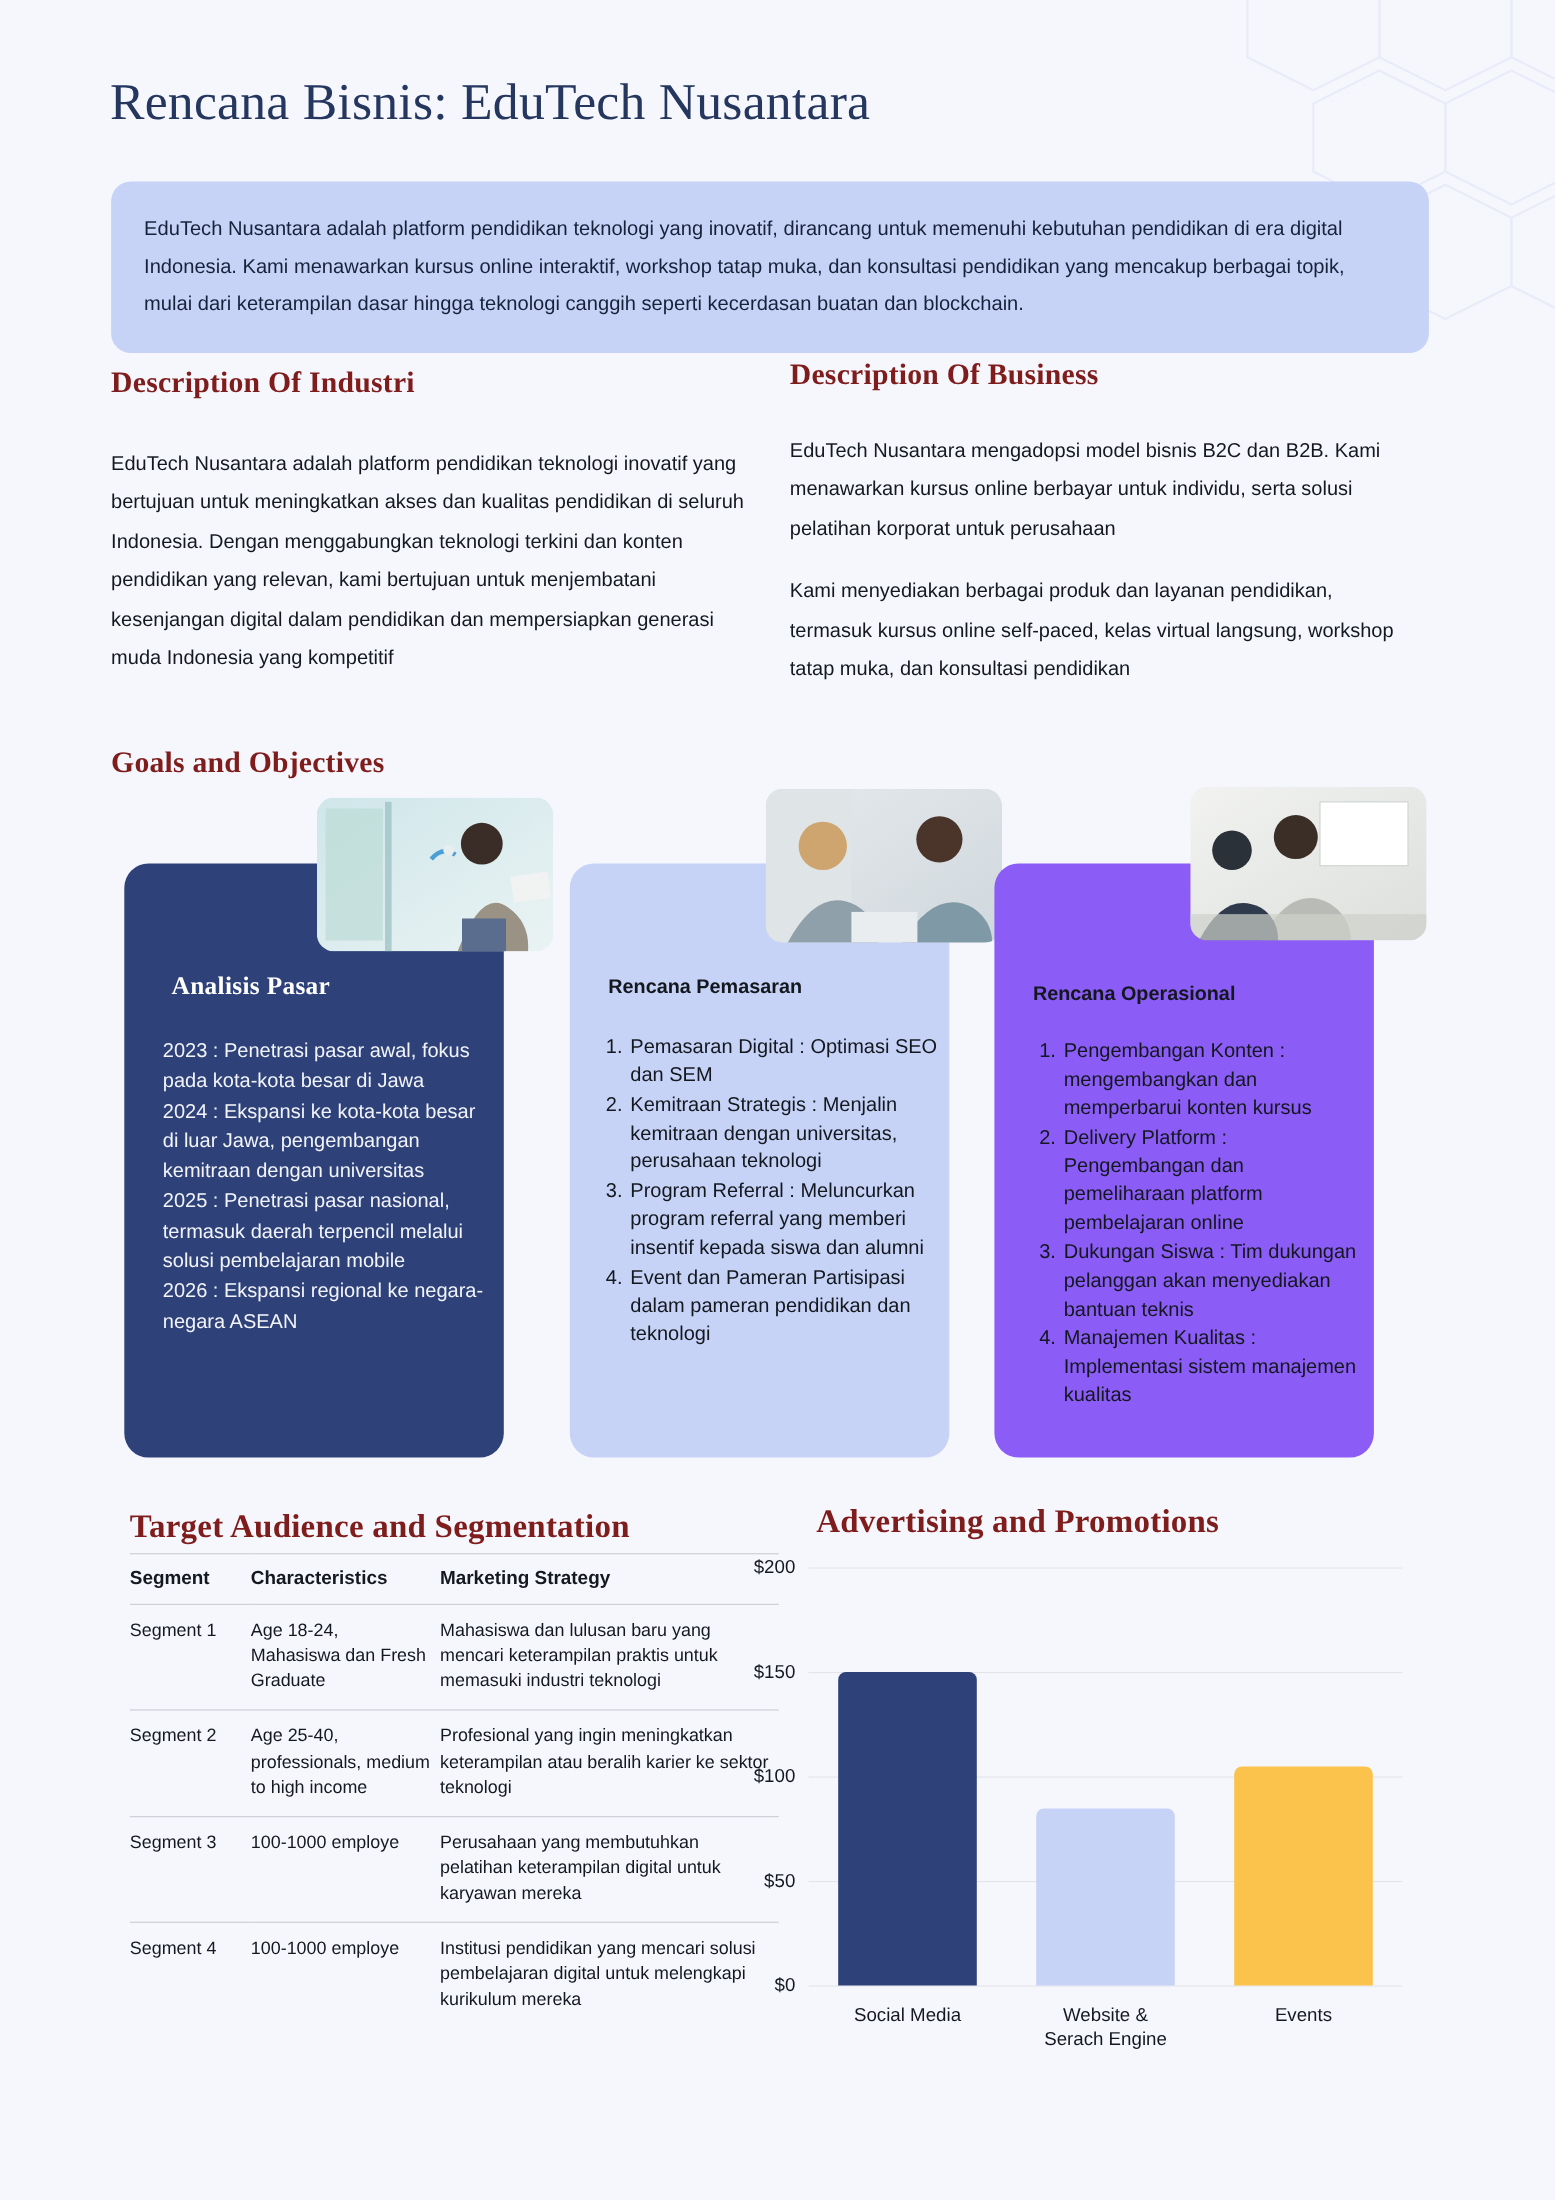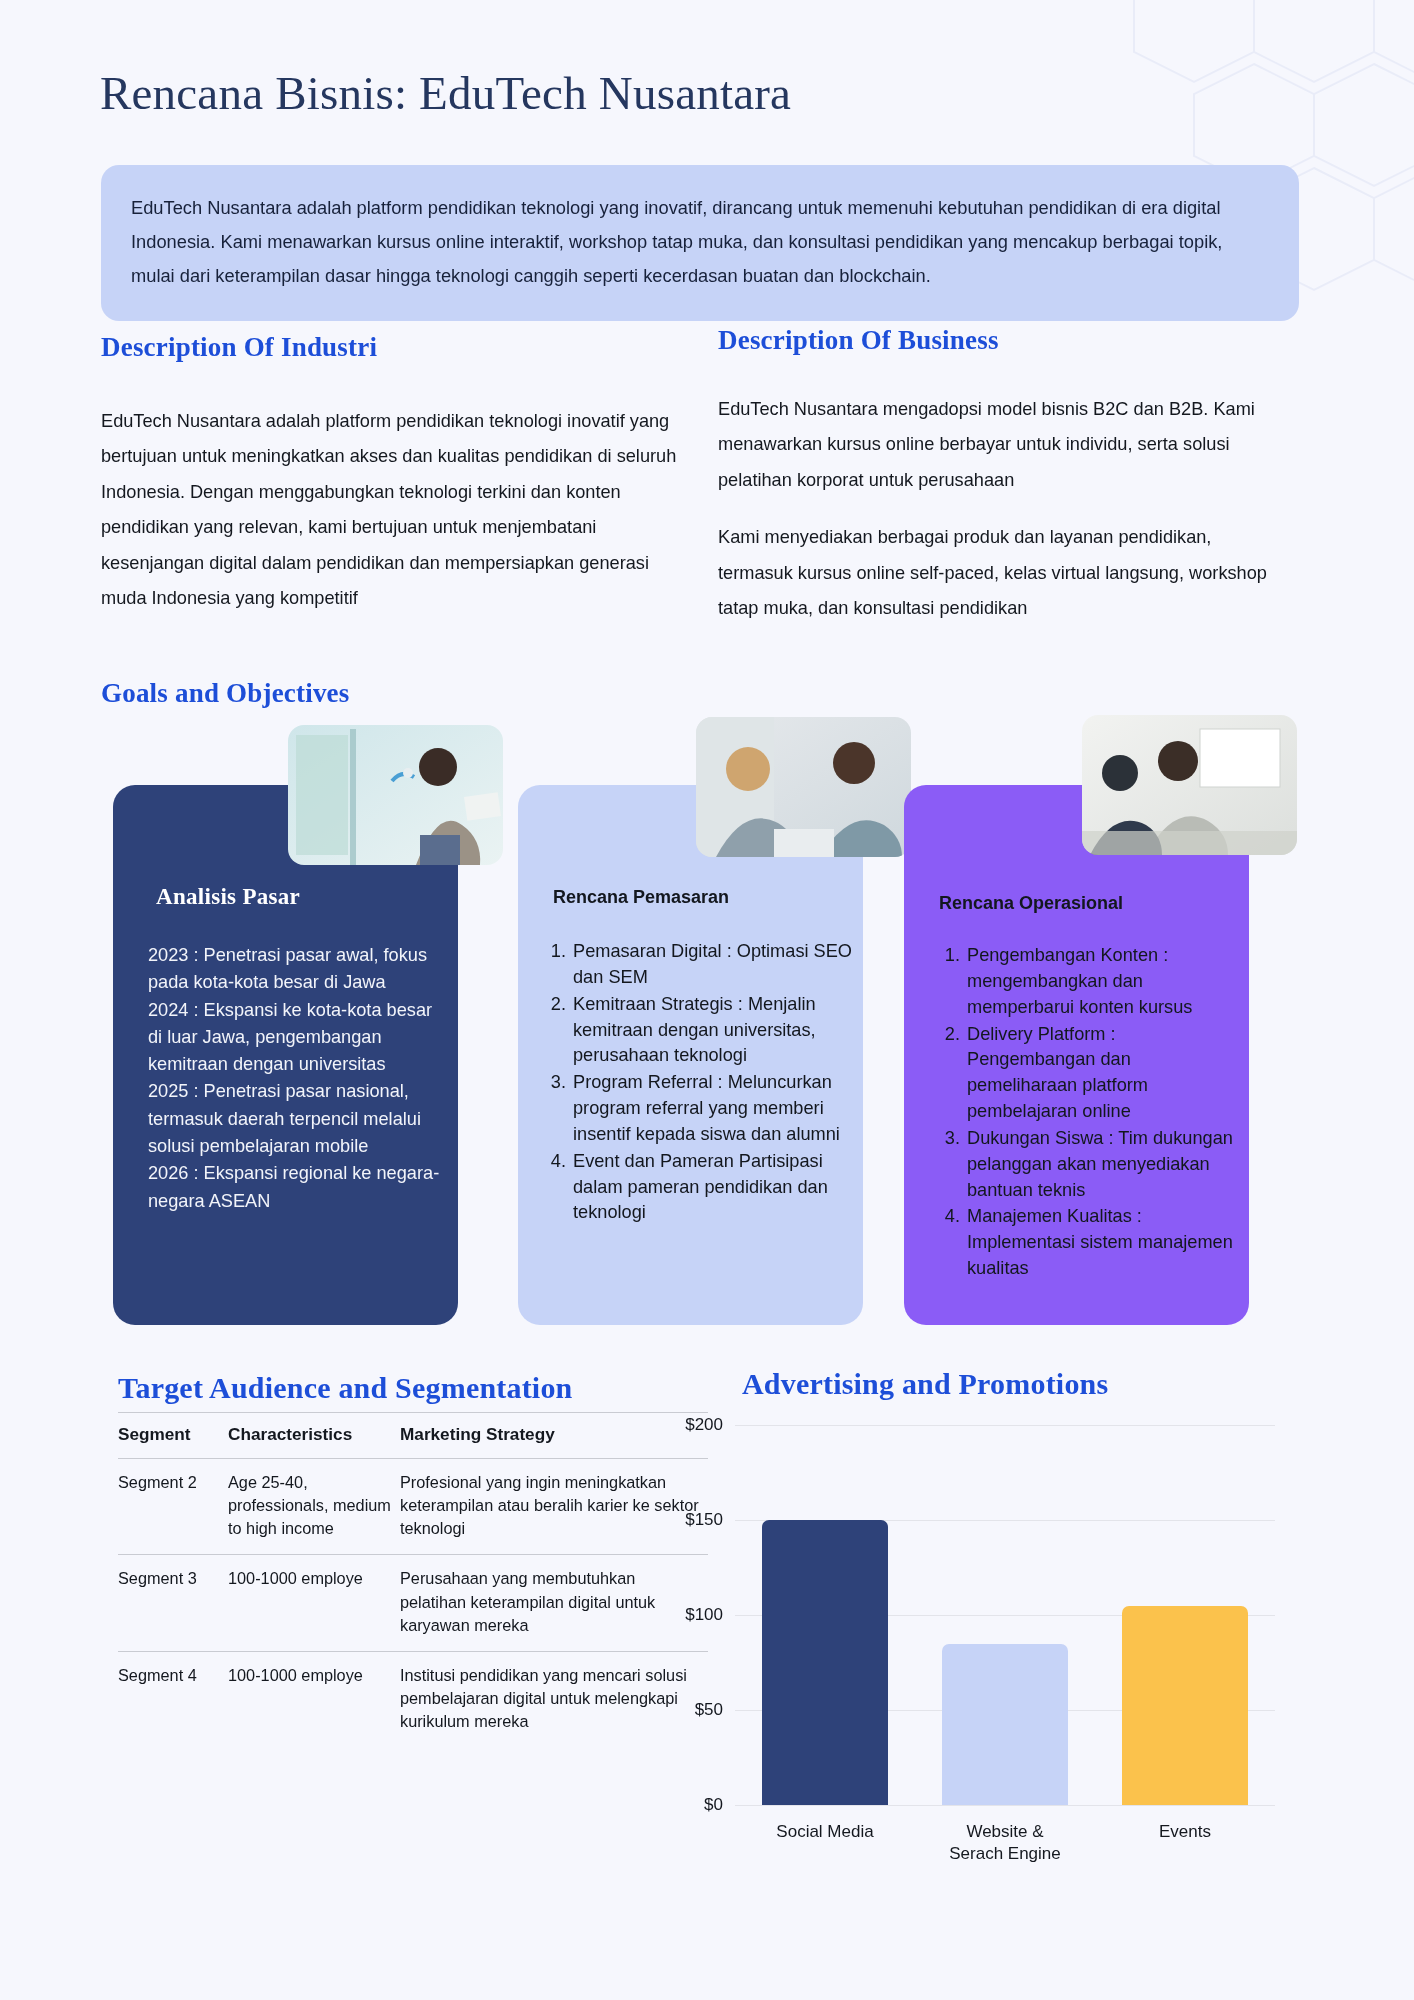--- a/index.html
+++ b/index.html
@@ -24,21 +24,21 @@
 
   .intro {
     position: absolute; left: 101px; top: 165px; width: 1198px;
     background: #c6d3f7; border-radius: 18px;
     padding: 26px 30px 28px 30px;
     color: #17213a; font-size: 18.3px; line-height: 1.85;
   }
 
   .h2 {
     font-family: "Liberation Serif", serif;
-    font-weight: 700; color: #1d4ed8; font-size: 27px; letter-spacing: .2px;
+    font-weight: 700; color: #7f1d1d; font-size: 27px; letter-spacing: .2px;
   }
   .h2.big { font-size: 30px; }
 
   .sec-ind-h { position: absolute; left: 101px; top: 332px; }
   .sec-bus-h { position: absolute; left: 718px; top: 325px; }
 
   .body-col { font-size: 18.2px; line-height: 1.95; color: #14181f; }
   .col-ind { position: absolute; left: 101px; top: 404px; width: 590px; }
   .col-bus { position: absolute; left: 718px; top: 392px; width: 555px; }
   .col-bus p + p { margin-top: 22px; }
@@ -219,20 +219,25 @@
       </colgroup>
     <thead>
       <tr>
         <th>Segment</th>
         <th>Characteristics</th>
         <th>Marketing Strategy</th>
       </tr>
     </thead>
     <tbody>
       <tr>
+        <td>Segment 1</td>
+        <td>Age 18-24, Mahasiswa dan Fresh Graduate</td>
+        <td>Mahasiswa dan lulusan baru yang mencari keterampilan praktis untuk memasuki industri teknologi</td>
+      </tr>
+      <tr>
         <td>Segment 2</td>
         <td>Age 25-40, professionals, medium to high income</td>
         <td>Profesional yang ingin meningkatkan keterampilan atau beralih karier ke sektor teknologi</td>
       </tr>
       <tr>
         <td>Segment 3</td>
         <td>100-1000 employe</td>
         <td>Perusahaan yang membutuhkan pelatihan keterampilan digital untuk karyawan mereka</td>
       </tr>
       <tr class="last">

